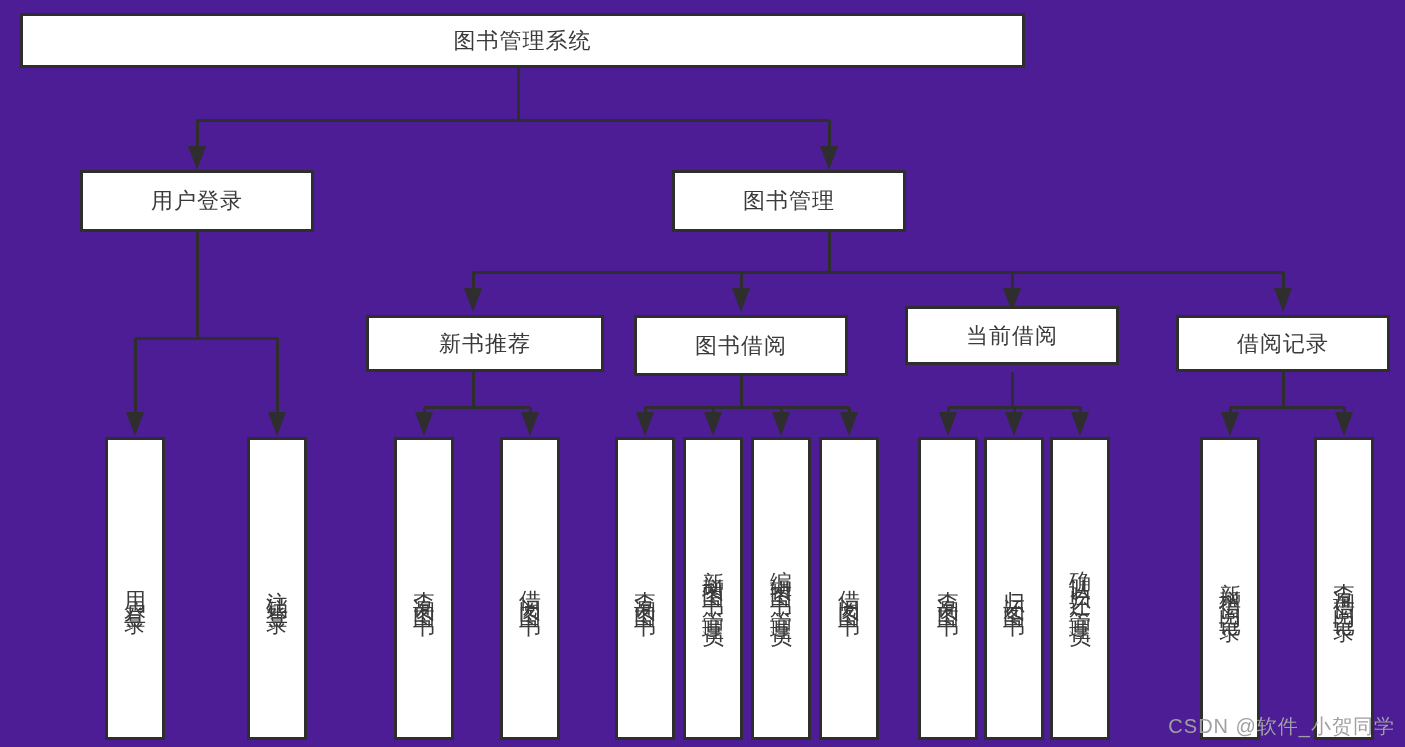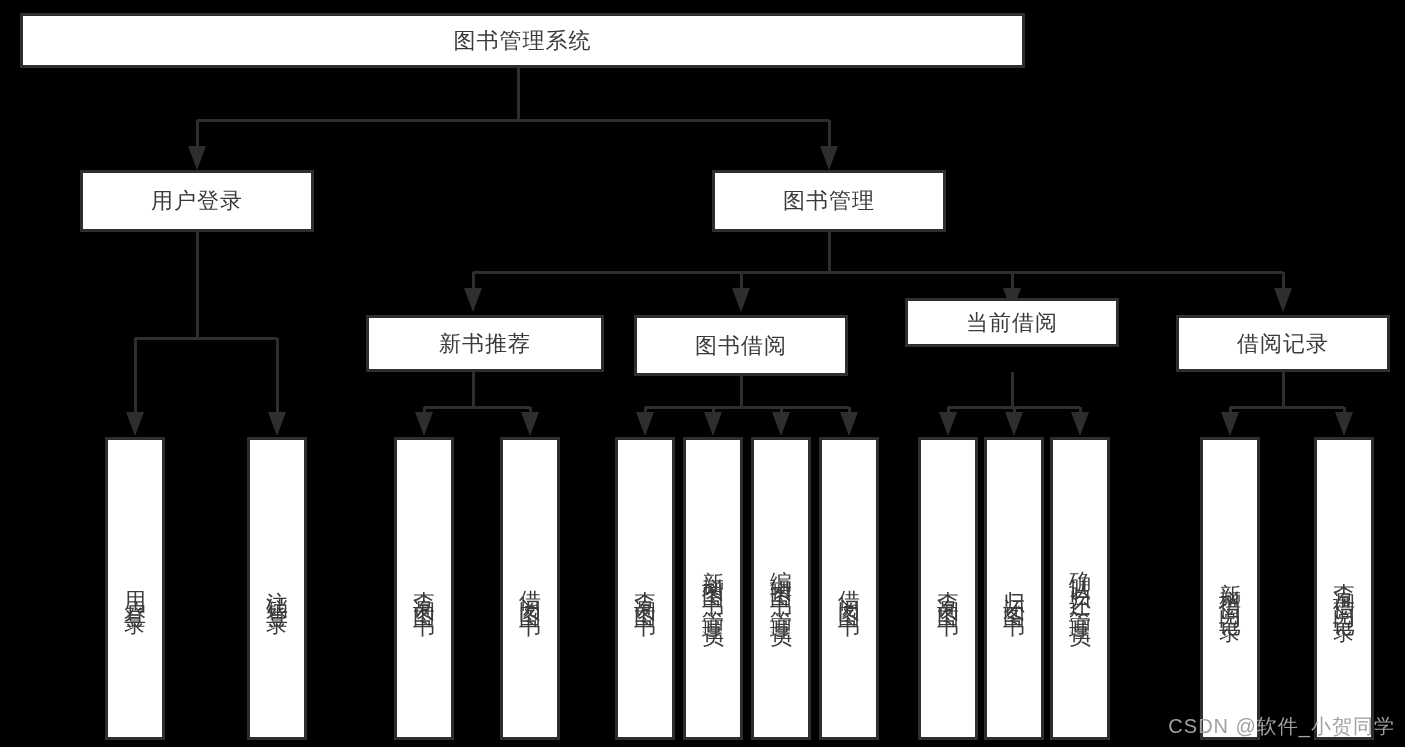--- a/index.html
+++ b/index.html
@@ -1,20 +1,20 @@
 <!DOCTYPE html>
 <html><head>
 <meta charset="utf-8">
 <style>
   html, body { margin: 0; padding: 0; background: #ffffff; }
   .canvas {
     position: relative;
     width: 1405px;
     height: 747px;
-    background: #000000;
+    background: #4c1d95;
     overflow: hidden;
     font-family: "Liberation Sans", sans-serif;
   }
   .connectors {
     position: absolute;
     left: 0; top: 0;
     width: 1405px; height: 747px;
     z-index: 1;
   }
   .box {
@@ -95,31 +95,31 @@
     </g>
   </svg>
 
   <div class="box h" style="left:20px;top:13px;width:1005px;height:55px">
     <span class="lbl">图书管理系统</span>
   </div>
 
   <div class="box h" style="left:80px;top:170px;width:234px;height:62px">
     <span class="lbl">用户登录</span>
   </div>
-  <div class="box h" style="left:712px;top:170px;width:234px;height:62px">
+  <div class="box h" style="left:672px;top:170px;width:234px;height:62px">
     <span class="lbl">图书管理</span>
   </div>
 
   <div class="box h" style="left:366px;top:315px;width:238px;height:57px">
     <span class="lbl">新书推荐</span>
   </div>
   <div class="box h" style="left:634px;top:315px;width:214px;height:61px">
     <span class="lbl">图书借阅</span>
   </div>
-  <div class="box h" style="left:905px;top:298px;width:214px;height:49px">
+  <div class="box h" style="left:905px;top:306px;width:214px;height:59px">
     <span class="lbl">当前借阅</span>
   </div>
   <div class="box h" style="left:1176px;top:315px;width:214px;height:57px">
     <span class="lbl">借阅记录</span>
   </div>
 
   <div class="box v" style="left:105px;top:437px;width:60px;height:303px">
     <span class="lbl">用户登录</span>
   </div>
   <div class="box v" style="left:247px;top:437px;width:60px;height:303px">

